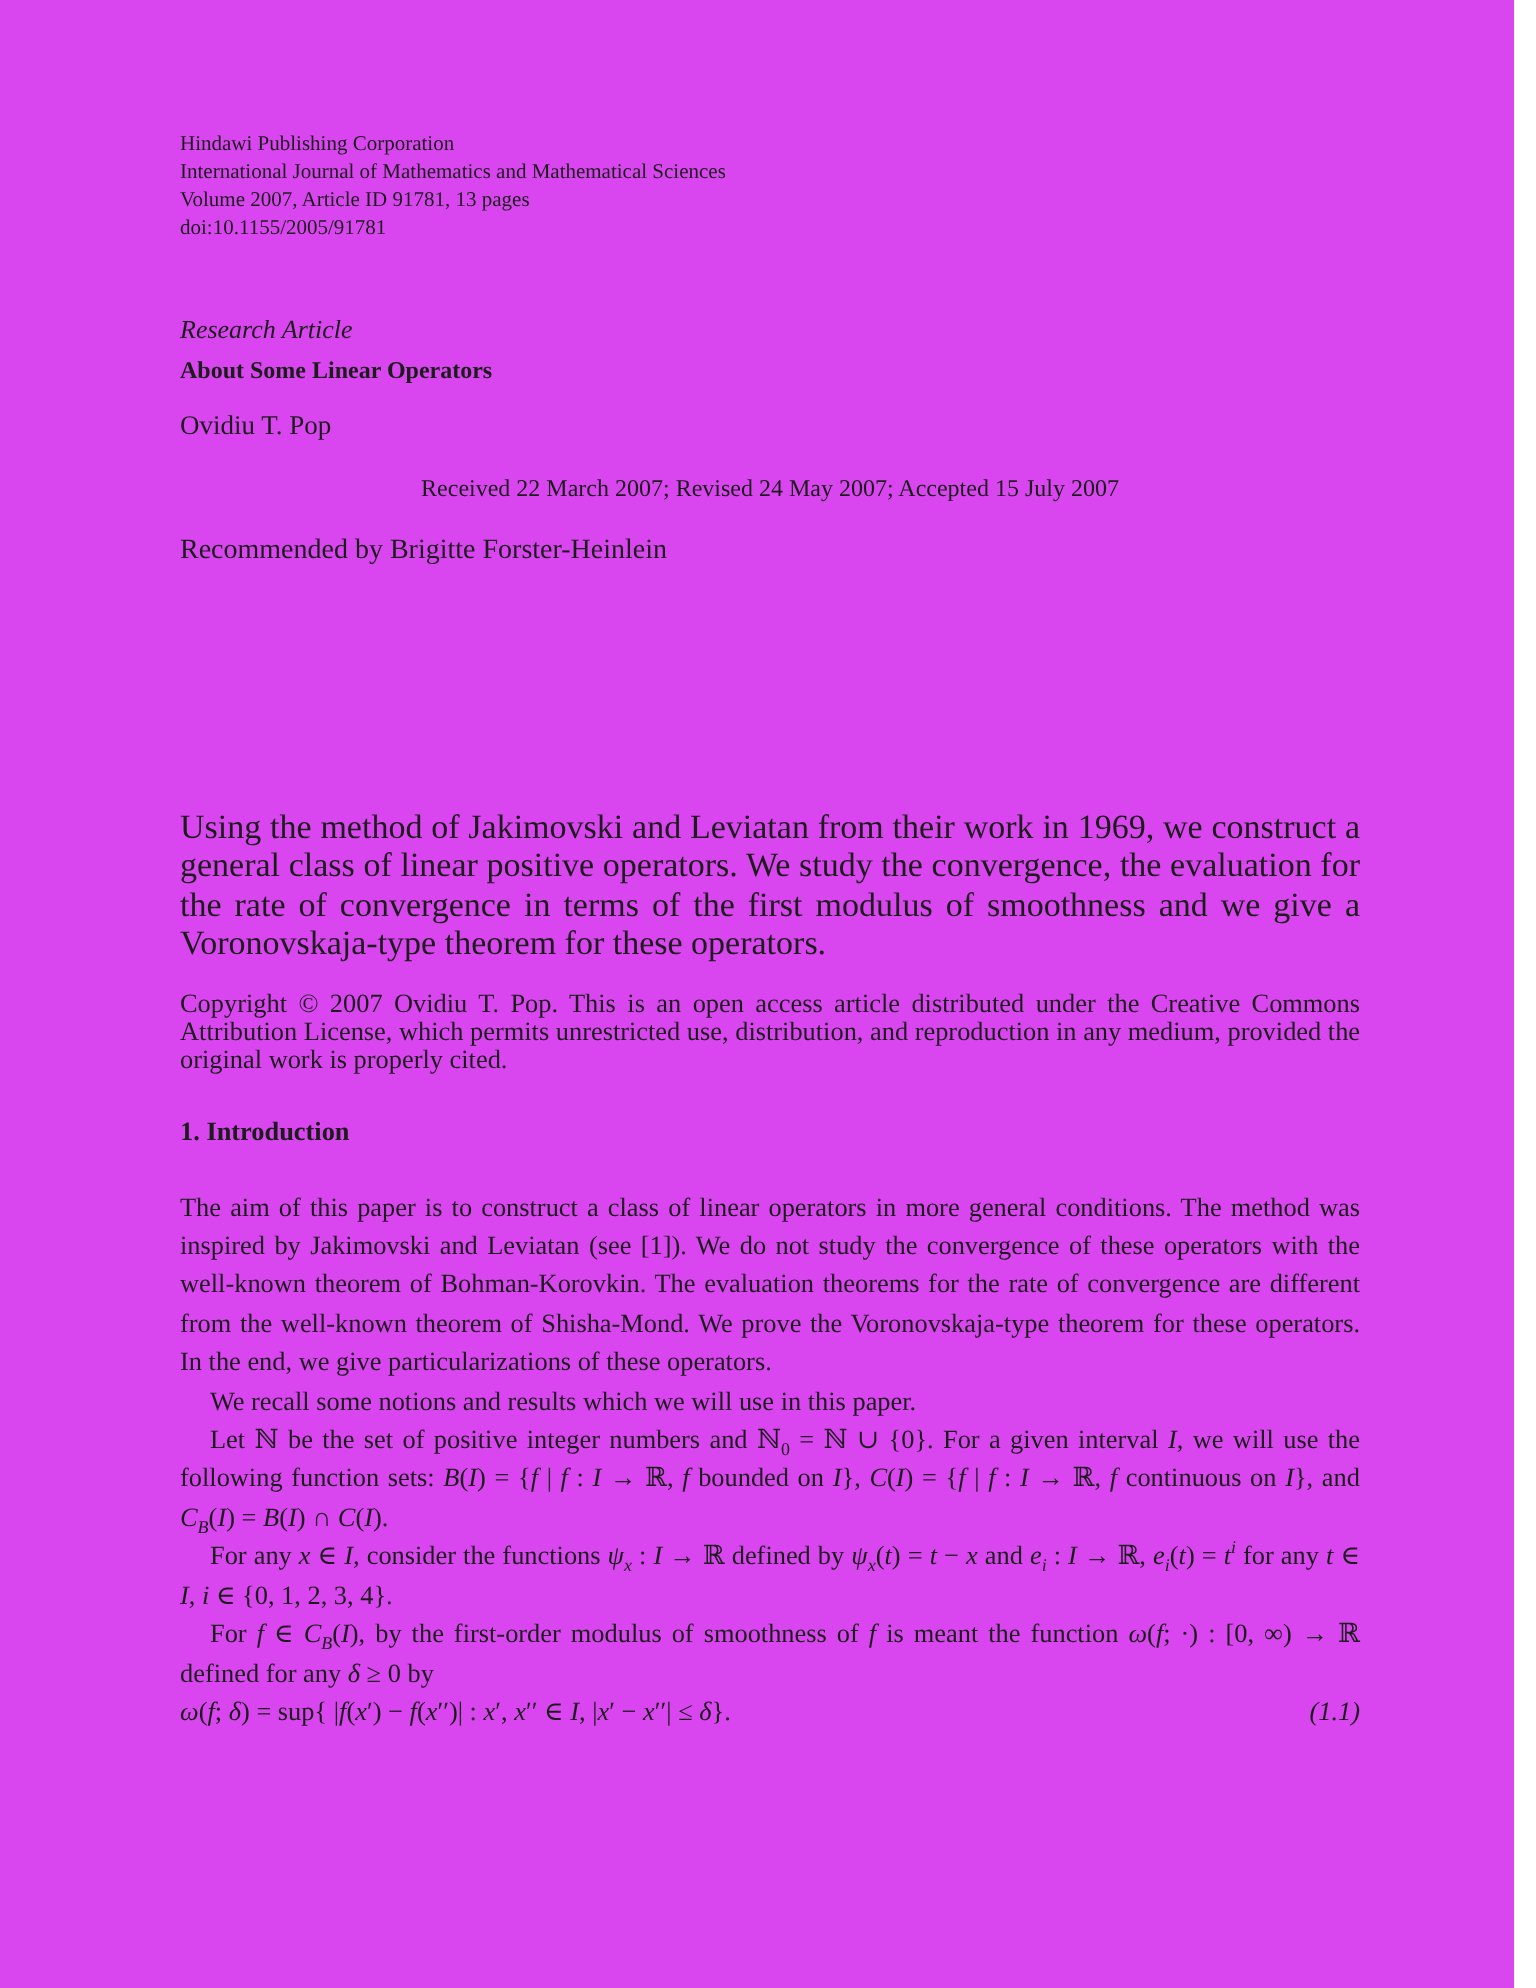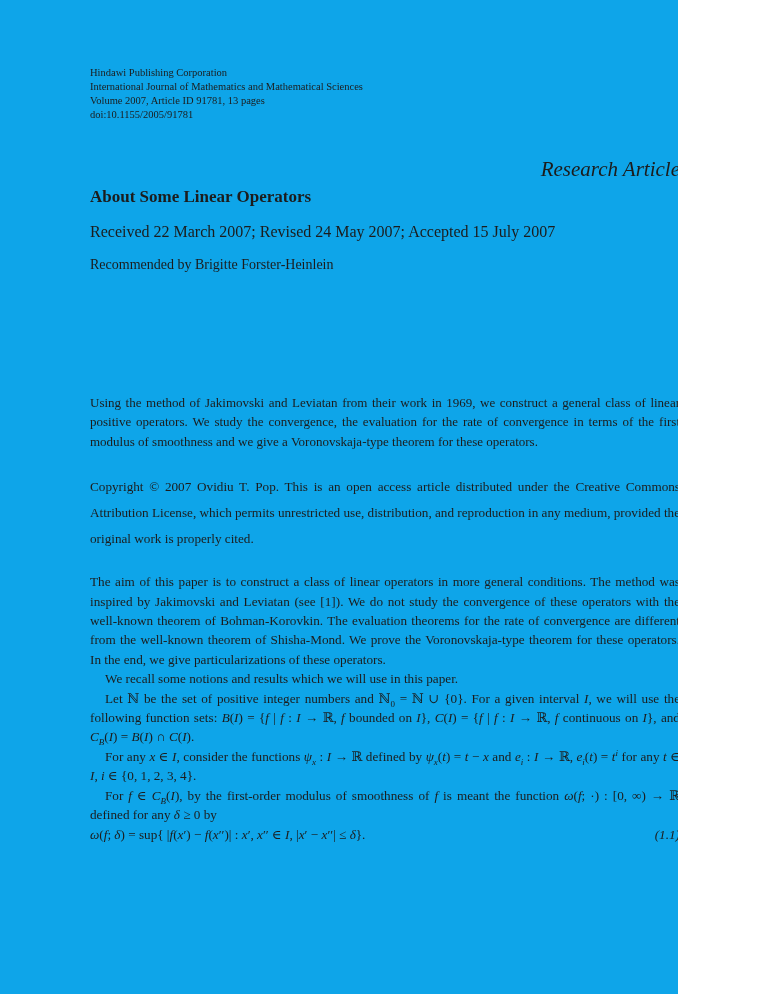--- a/index.html
+++ b/index.html
@@ -1,40 +1,40 @@
 <!DOCTYPE html>
 <html><head>
 <meta charset="utf-8">
 <style>
   html, body { margin: 0; padding: 0; background: #ffffff; }
   .page {
     position: relative;
-    width: 678px;
+    width: 757px;
     height: 994px;
-    background: #0ea5e9;
+    background: #d946ef;
     font-family: "Liberation Serif", "DejaVu Serif", serif;
     color: #1c1c1c;
     box-sizing: border-box;
     overflow: hidden;
   }
   .col {
     position: absolute;
     left: 90px;
     top: 66px;
     width: 590px;
   }
   .header { font-size: 10.5px; line-height: 14px; }
-  .article-type { font-size: 21px; font-style: italic; margin-top: 35px; text-align: right; }
-  .title { font-size: 17px; font-weight: bold; margin: 5px 0 0 0; }
+  .article-type { font-size: 13px; font-style: italic; margin-top: 35px; }
+  .title { font-size: 12px; font-weight: bold; margin: 5px 0 0 0; }
   .author { font-size: 13.5px; margin-top: 12px; }
-  .dates { font-size: 16px; margin-top: 16px; }
+  .dates { font-size: 12px; margin-top: 16px; text-align: center; }
   .recommended { font-size: 14px; margin-top: 16px; }
   p { margin: 0; }
-  .abstract { margin-top: 120px; font-size: 13px; line-height: 19.4px; text-align: justify; }
-  .copyright { margin-top: 23px; font-size: 13.2px; line-height: 26px; text-align: justify; }
+  .abstract { margin-top: 120px; font-size: 17px; line-height: 19.4px; text-align: justify; }
+  .copyright { margin-top: 13px; font-size: 13.2px; line-height: 14px; text-align: justify; }
   .section-heading { font-size: 13.2px; font-weight: bold; margin: 21px 0 0 0; }
   .body { font-size: 13.2px; line-height: 19.4px; text-align: justify; }
   .first { margin-top: 20px; }
   .indent { text-indent: 15px; }
   sub, sup { font-size: 68%; line-height: 0; }
   .equation-row {
     position: relative;
     margin-top: 0;
     font-size: 13.2px;
     text-align: left;
@@ -51,26 +51,28 @@
 
     <div class="header">
       <div>Hindawi Publishing Corporation</div>
       <div>International Journal of Mathematics and Mathematical Sciences</div>
       <div>Volume 2007, Article ID 91781, 13 pages</div>
       <div>doi:10.1155/2005/91781</div>
     </div>
 
     <div class="article-type">Research Article</div>
     <h1 class="title">About Some Linear Operators</h1>
+    <div class="author">Ovidiu T. Pop</div>
     <div class="dates">Received 22 March 2007; Revised 24 May 2007; Accepted 15 July 2007</div>
     <div class="recommended">Recommended by Brigitte Forster-Heinlein</div>
 
     <p class="abstract">Using the method of Jakimovski and Leviatan from their work in 1969, we construct a general class of linear positive operators. We study the convergence, the evaluation for the rate of convergence in terms of the first modulus of smoothness and we give a Voronovskaja-type theorem for these operators.</p>
     <p class="copyright">Copyright © 2007 Ovidiu T. Pop. This is an open access article distributed under the Creative Commons Attribution License, which permits unrestricted use, distribution, and reproduction in any medium, provided the original work is properly cited.</p>
 
+    <h2 class="section-heading">1. Introduction</h2>
 
     <p class="body first">The aim of this paper is to construct a class of linear operators in more general conditions. The method was inspired by Jakimovski and Leviatan (see [1]). We do not study the convergence of these operators with the well-known theorem of Bohman-Korovkin. The evaluation theorems for the rate of convergence are different from the well-known theorem of Shisha-Mond. We prove the Voronovskaja-type theorem for these operators. In the end, we give particularizations of these operators.</p>
     <p class="body indent">We recall some notions and results which we will use in this paper.</p>
     <p class="body indent">Let ℕ be the set of positive integer numbers and ℕ<sub>0</sub> = ℕ ∪ {0}. For a given interval <i>I</i>, we will use the following function sets: <i>B</i>(<i>I</i>) = {<i>f</i> | <i>f</i> : <i>I</i> → ℝ, <i>f</i> bounded on <i>I</i>}, <i>C</i>(<i>I</i>) = {<i>f</i> | <i>f</i> : <i>I</i> → ℝ, <i>f</i> continuous on <i>I</i>}, and <i>C<sub>B</sub></i>(<i>I</i>) = <i>B</i>(<i>I</i>) ∩ <i>C</i>(<i>I</i>).</p>
     <p class="body indent">For any <i>x</i> ∈ <i>I</i>, consider the functions <i>ψ<sub>x</sub></i> : <i>I</i> → ℝ defined by <i>ψ<sub>x</sub></i>(<i>t</i>) = <i>t</i> − <i>x</i> and <i>e<sub>i</sub></i> : <i>I</i> → ℝ, <i>e<sub>i</sub></i>(<i>t</i>) = <i>t</i><sup><i>i</i></sup> for any <i>t</i> ∈ <i>I</i>, <i>i</i> ∈ {0, 1, 2, 3, 4}.</p>
     <p class="body indent">For <i>f</i> ∈ <i>C<sub>B</sub></i>(<i>I</i>), by the first-order modulus of smoothness of <i>f</i> is meant the function <i>ω</i>(<i>f</i>; ·) : [0, ∞) → ℝ defined for any <i>δ</i> ≥ 0 by</p>
 
     <div class="equation-row">
       <span class="eq"><i>ω</i>(<i>f</i>; <i>δ</i>) = sup{ |<i>f</i>(<i>x</i>′) − <i>f</i>(<i>x</i>′′)| : <i>x</i>′, <i>x</i>′′ ∈ <i>I</i>, |<i>x</i>′ − <i>x</i>′′| ≤ <i>δ</i>}.</span>
       <span class="eqnum">(1.1)</span>

